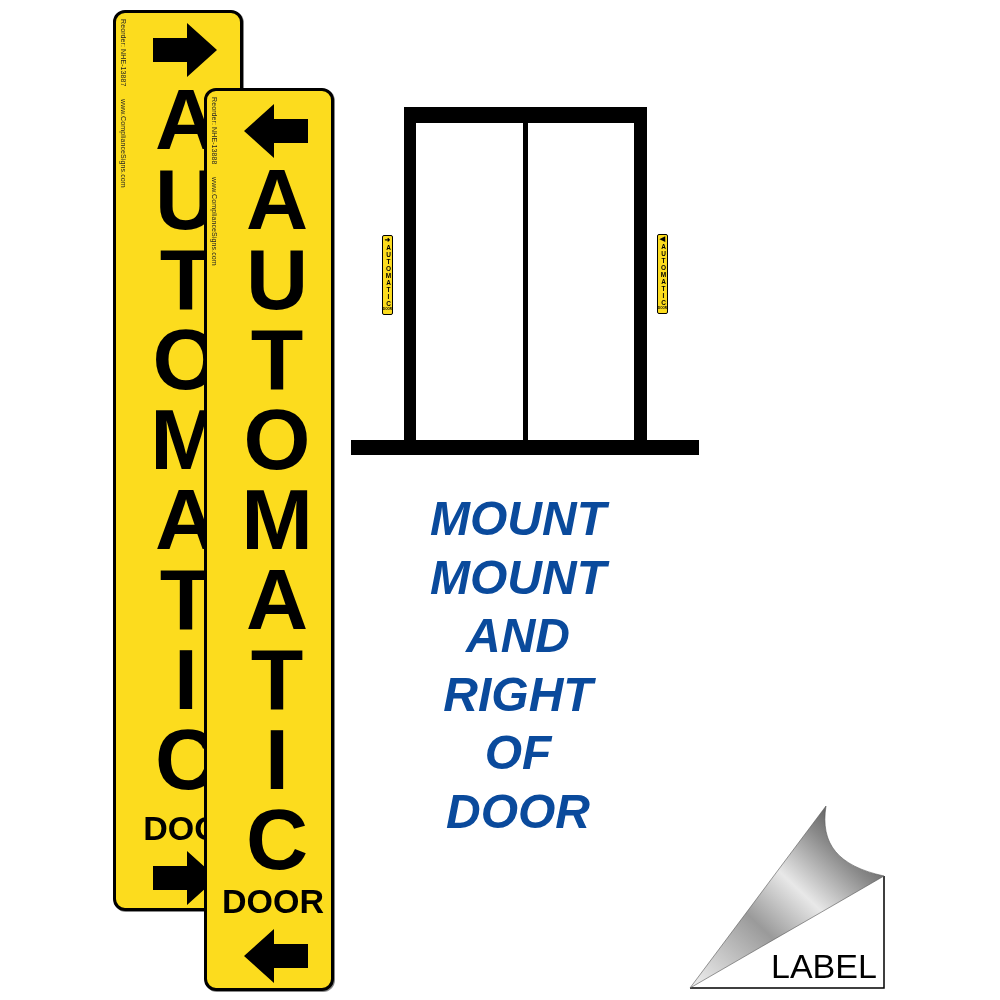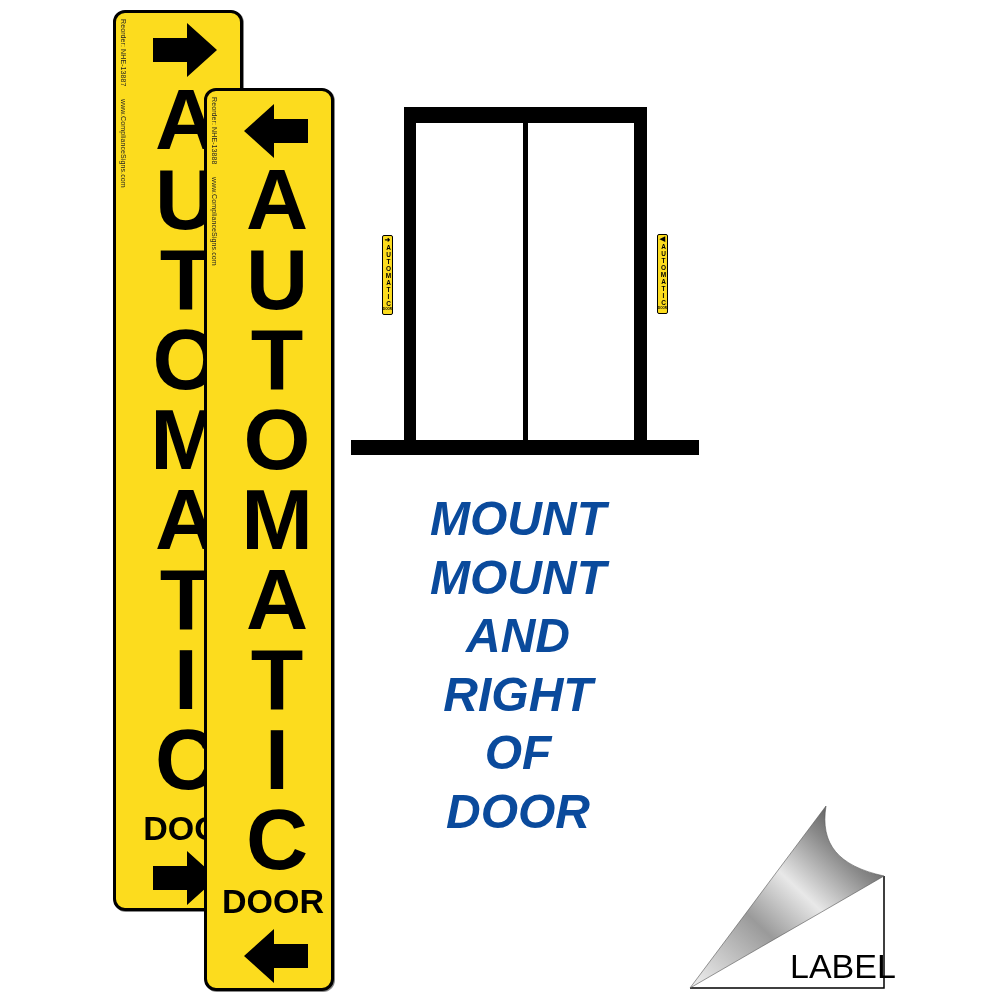--- a/index.html
+++ b/index.html
@@ -106,21 +106,21 @@
     }
     .instructions div { height: 58.5px; }
 
     .label-icon {
       position: absolute;
       left: 688px; top: 804px;
       width: 200px; height: 186px;
     }
     .label-text {
       position: absolute;
-      left: 790px; top: 948px;
+      left: 771px; top: 948px;
       font-size: 34px;
       line-height: 36px;
       color: #000;
       text-align: center;
     }
   </style>
 </head>
 <body>
 
 <div class="sign sign-back">

